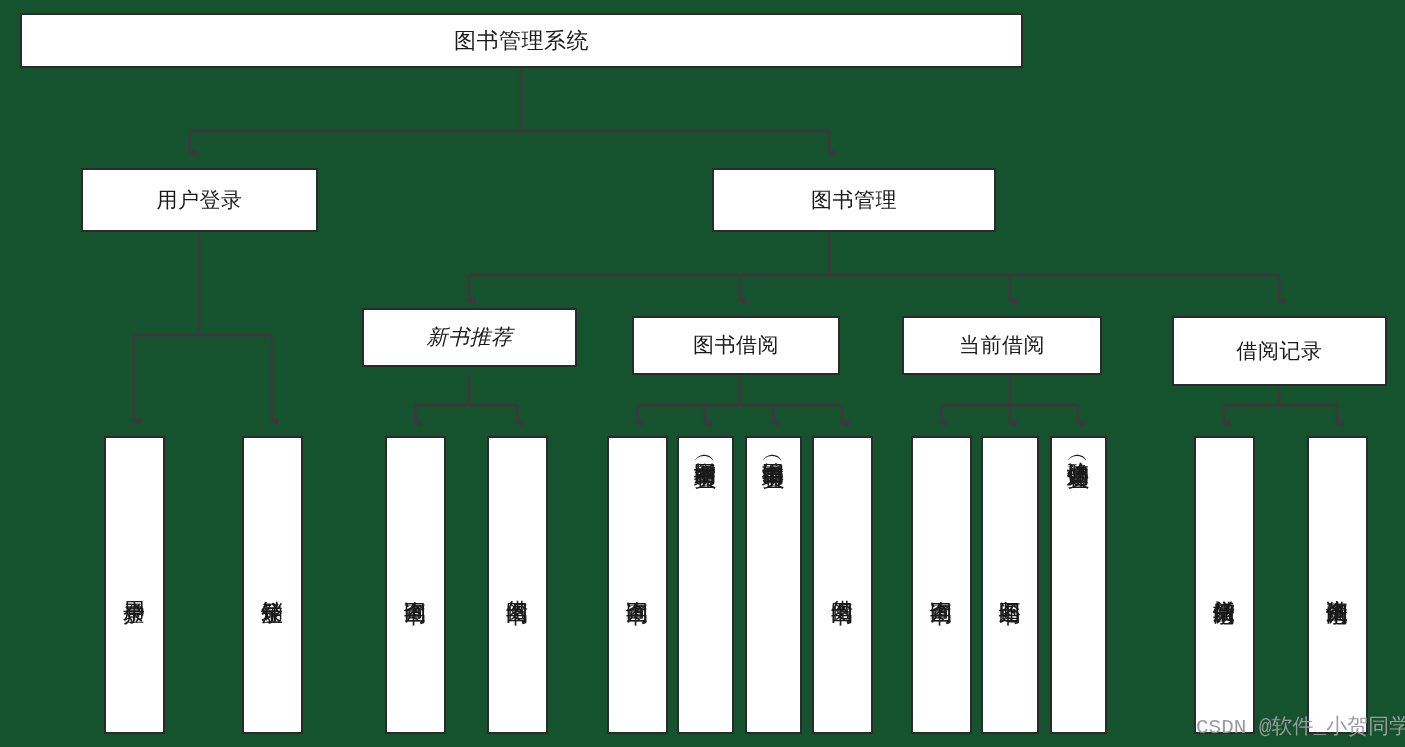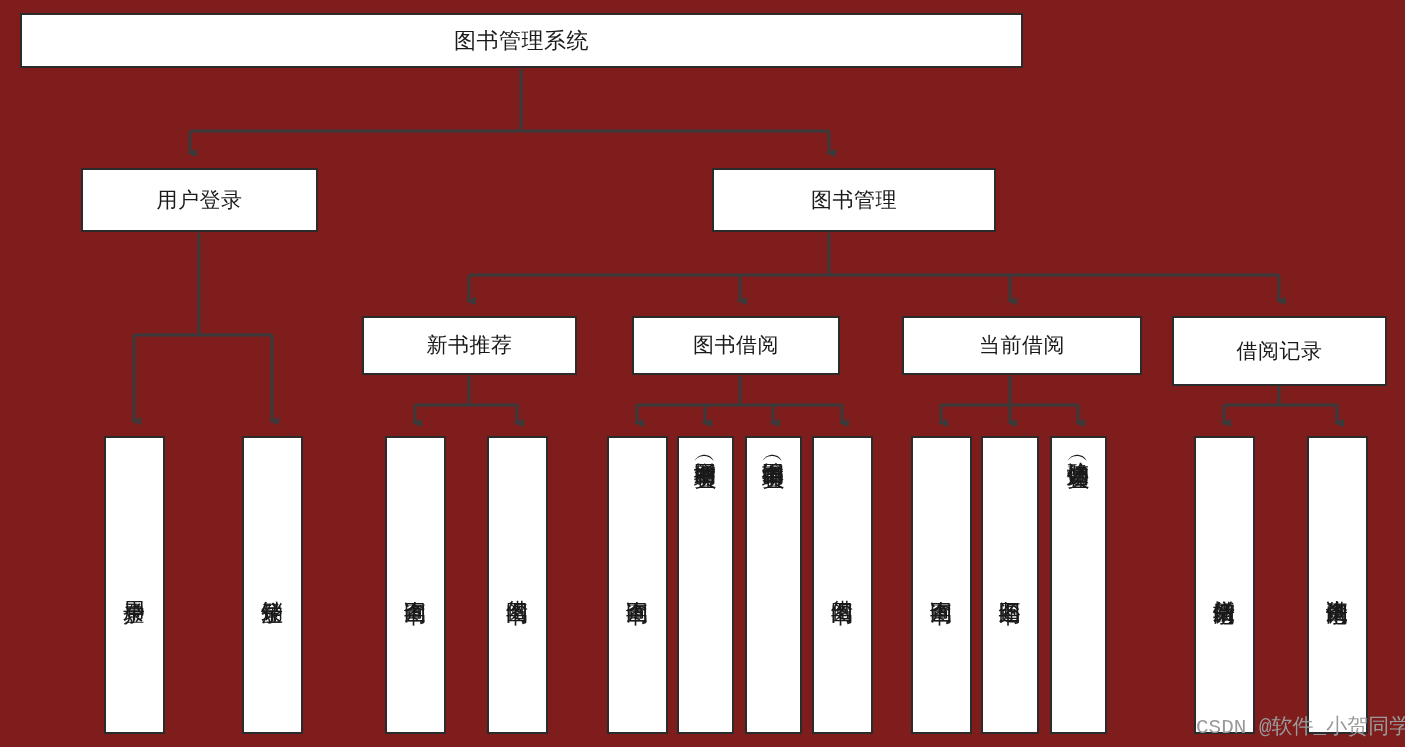--- a/index.html
+++ b/index.html
@@ -11,21 +11,21 @@
   body {
     font-family: "DejaVu Sans", "Liberation Sans", sans-serif;
     width: 1405px;
     height: 747px;
     overflow: hidden;
   }
   #diagram-root {
     position: relative;
     width: 1405px;
     height: 747px;
-    background: #7f1d1d;
+    background: #14532d;
   }
   #connector-layer {
     position: absolute;
     left: 0;
     top: 0;
     width: 1405px;
     height: 747px;
     pointer-events: none;
   }
   .node {
@@ -140,27 +140,27 @@
     <span class="node-label">图书管理系统</span>
   </div>
 
   <div class="node horiz" style="left:81px; top:168px; width:237px; height:64px;">
     <span class="node-label">用户登录</span>
   </div>
   <div class="node horiz" style="left:712px; top:168px; width:284px; height:64px;">
     <span class="node-label">图书管理</span>
   </div>
 
-  <div class="node horiz" style="left:362px; top:316px; width:215px; height:59px;">
+  <div class="node horiz" style="left:362px; top:308px; width:215px; height:59px;font-style:italic;">
     <span class="node-label">新书推荐</span>
   </div>
   <div class="node horiz" style="left:632px; top:316px; width:208px; height:59px;">
     <span class="node-label">图书借阅</span>
   </div>
-  <div class="node horiz" style="left:902px; top:316px; width:240px; height:59px;">
+  <div class="node horiz" style="left:902px; top:316px; width:200px; height:59px;">
     <span class="node-label">当前借阅</span>
   </div>
   <div class="node horiz" style="left:1172px; top:316px; width:215px; height:70px;">
     <span class="node-label">借阅记录</span>
   </div>
 
   <div class="node vert centered" style="left:104px; top:436px; width:61px; height:298px;">
     <span class="node-label">用户登录</span>
   </div>
   <div class="node vert centered" style="left:242px; top:436px; width:61px; height:298px;">

